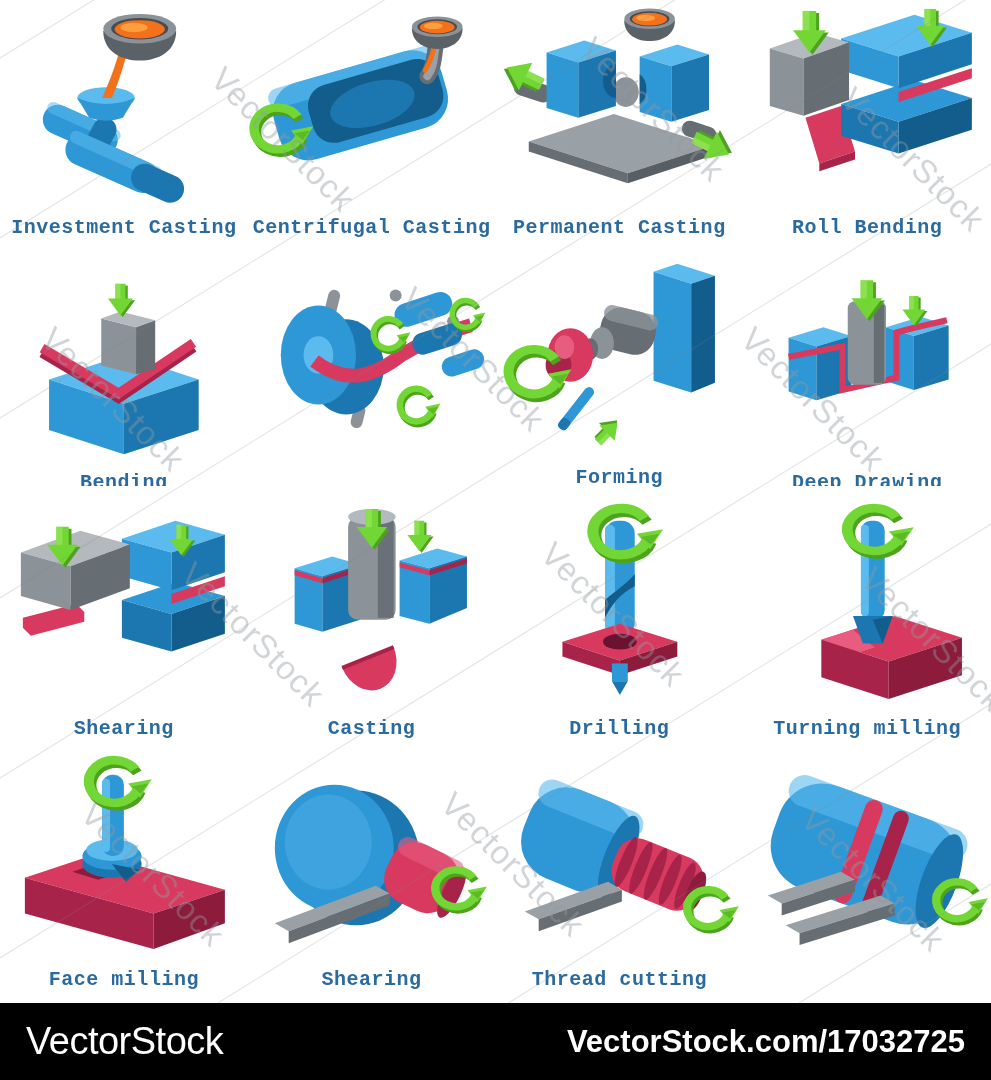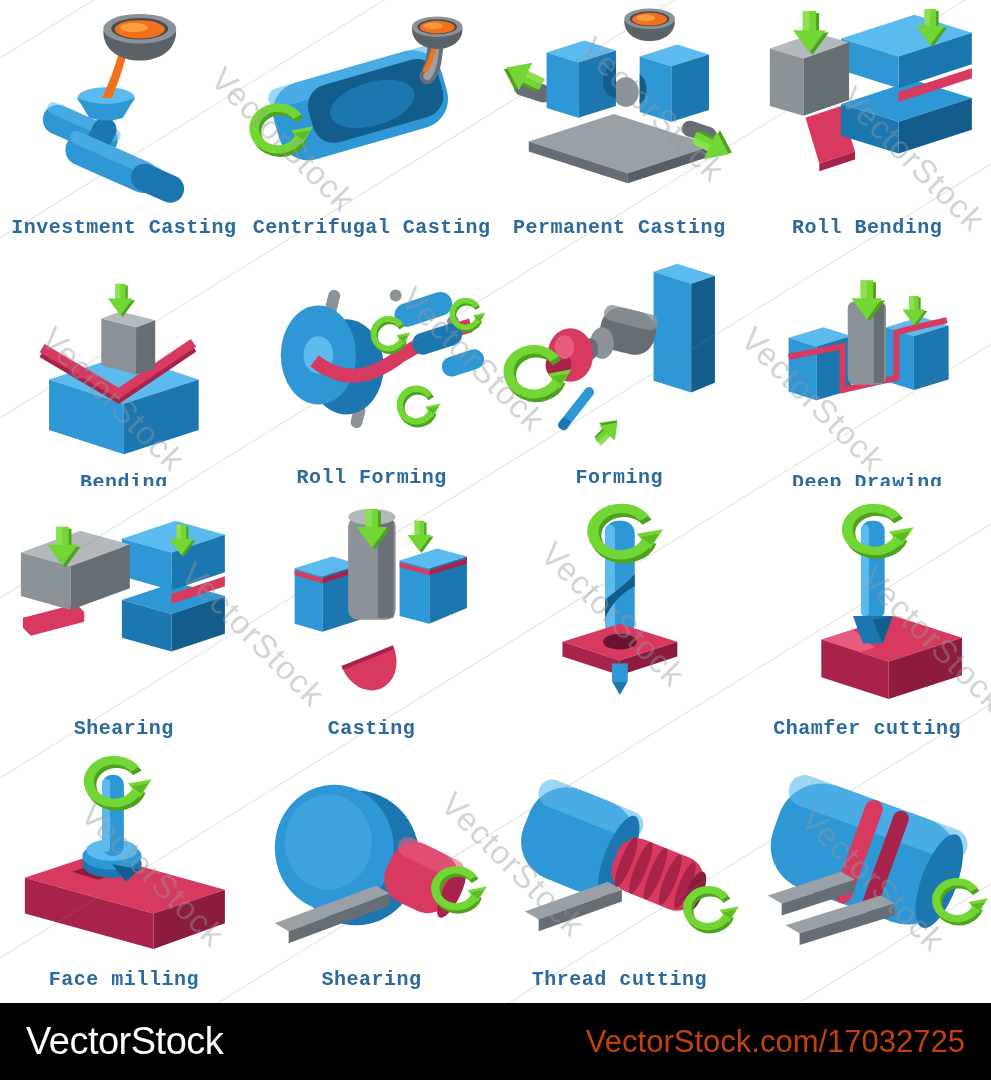--- a/index.html
+++ b/index.html
@@ -17,21 +17,21 @@
   .wm-overlay{position:absolute;left:0;top:0;width:991px;height:1003px;pointer-events:none;z-index:5;}
   .wm-overlay svg{position:absolute;left:0;top:0;}
   .wm-text{position:absolute;font-family:"Liberation Sans", sans-serif;font-size:33px;
            color:rgba(148,154,160,0.42);letter-spacing:1px;white-space:nowrap;
            transform:rotate(45deg);transform-origin:left top;}
   
   .footer{position:absolute;left:0;top:1003px;width:991px;height:77px;background:#000000;
           display:flex;align-items:center;justify-content:space-between;
           padding:0 26px;box-sizing:border-box;z-index:10;}
   .footer .logo{color:#ffffff;font-size:38px;font-weight:500;letter-spacing:-0.5px;}
-  .footer .url{color:#c2410c;font-size:31px;font-weight:400;letter-spacing:0;}
+  .footer .url{color:#ffffff;font-size:31px;font-weight:700;letter-spacing:0;}
   .defs-holder{position:absolute;width:0;height:0;overflow:hidden;}
 </style>
 </head>
 <body>
 
 <div id="stage">
 
   <svg class="defs-holder" aria-hidden="true">
     <defs>
       <g id="arr-down">
@@ -204,21 +204,20 @@
               </g>
           <g transform="translate(92,10) rotate(-18)">
                 <rect x="-22" y="-10" width="44" height="20" rx="10" fill="#2e97d6"></rect>
               </g>
           <use href="#rot-ring" xlink:href="#rot-ring" transform="translate(16,-20) scale(0.5)"></use>
           <use href="#rot-ring" xlink:href="#rot-ring" transform="translate(94,-40) scale(0.45)"></use>
           <use href="#rot-ring" xlink:href="#rot-ring" transform="translate(44,52) scale(0.55)"></use>
         </g>
           </svg>
       </div>
-      <figcaption class="cap">Roll Forming</figcaption>
     </figure>
 
     <figure class="cell" style="margin:0">
       <div class="art">
         <svg viewBox="0 0 248 206">
             <g transform="translate(124,103)">
           <polygon points="34,-82 58,-90 96,-78 72,-70" fill="#5cbbee"></polygon>
           <polygon points="34,-82 72,-70 72,40 34,28" fill="#2e97d6"></polygon>
           <polygon points="72,-70 96,-78 96,30 72,40" fill="#135d8c"></polygon>
           <g transform="translate(8,-22) rotate(14)">
@@ -325,39 +324,40 @@
           <polygon points="-58,38 0,20 58,38 0,57" fill="#d8395f"></polygon>
           <ellipse cx="0" cy="38" rx="17" ry="8" fill="#6b1230"></ellipse>
           <polygon points="-58,38 0,57 0,72 -58,53" fill="#a82349"></polygon>
           <polygon points="0,57 58,38 58,53 0,72" fill="#8c1b3c"></polygon>
           <rect x="-8" y="60" width="16" height="18" fill="#2e97d6"></rect>
           <polygon points="-8,78 8,78 0,92" fill="#1c77b0"></polygon>
           <use href="#rot-ring" xlink:href="#rot-ring" transform="translate(0,-74) scale(0.95,0.78)"></use>
         </g>
           </svg>
       </div>
+      <figcaption class="cap">Drilling</figcaption>
     </figure>
 
     <figure class="cell" style="margin:0">
       <div class="art">
         <svg viewBox="0 0 248 206">
             <g transform="translate(124,103)">
           <polygon points="-46,36 28,12 96,34 22,58" fill="#d8395f"></polygon>
           <polygon points="-46,36 -14,26 8,44 -24,54" fill="#e85c80"></polygon>
           <polygon points="-46,36 22,58 22,96 -46,74" fill="#a82349"></polygon>
           <polygon points="22,58 96,34 96,72 22,96" fill="#8c1b3c"></polygon>
           <rect x="-6" y="-84" width="24" height="100" rx="10" fill="#2e97d6"></rect>
           <rect x="-6" y="-80" width="8" height="92" rx="4" fill="#5cbbee"></rect>
           <polygon points="-14,12 26,12 16,40 -4,40" fill="#1c77b0"></polygon>
           <polygon points="6,16 26,12 16,40" fill="#135d8c"></polygon>
           <use href="#rot-ring" xlink:href="#rot-ring" transform="translate(6,-76) scale(0.9,0.72)"></use>
         </g>
           </svg>
       </div>
-      <figcaption class="cap">Chamfer cutting</figcaption>
+      <figcaption class="cap">Turning milling</figcaption>
     </figure>
 
     <figure class="cell" style="margin:0">
       <div class="art">
         <svg viewBox="0 0 248 206">
             <g transform="translate(124,103)">
           <polygon points="-100,24 -28,0 102,36 30,60" fill="#d8395f"></polygon>
           <polygon points="-52,18 -10,4 16,12 -26,26" fill="#8c1b3c"></polygon>
           <polygon points="-100,24 30,60 30,96 -100,60" fill="#a82349"></polygon>
           <polygon points="30,60 102,36 102,70 30,96" fill="#8c1b3c"></polygon>

